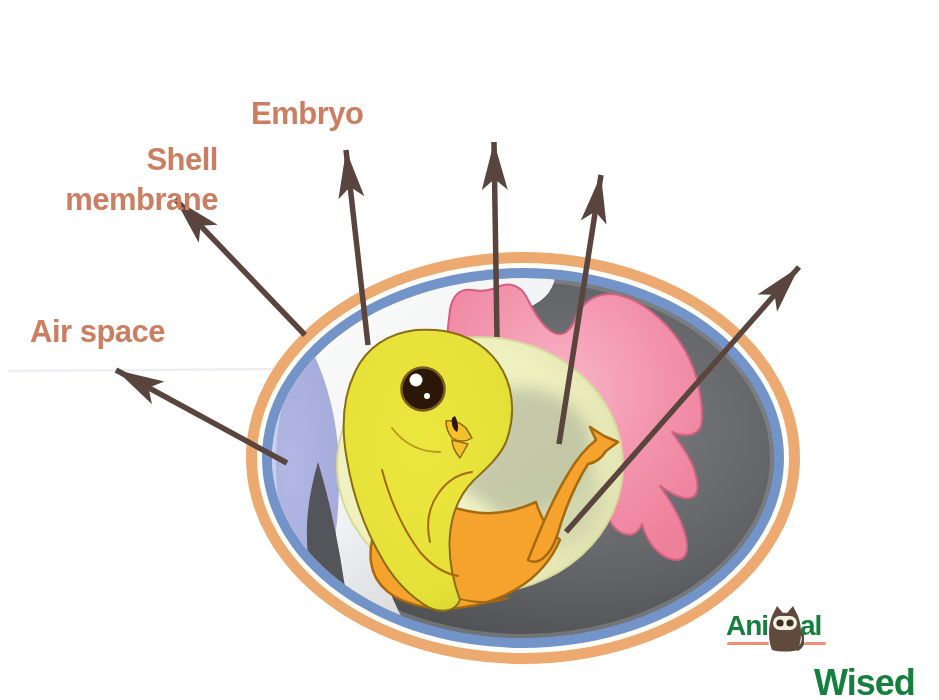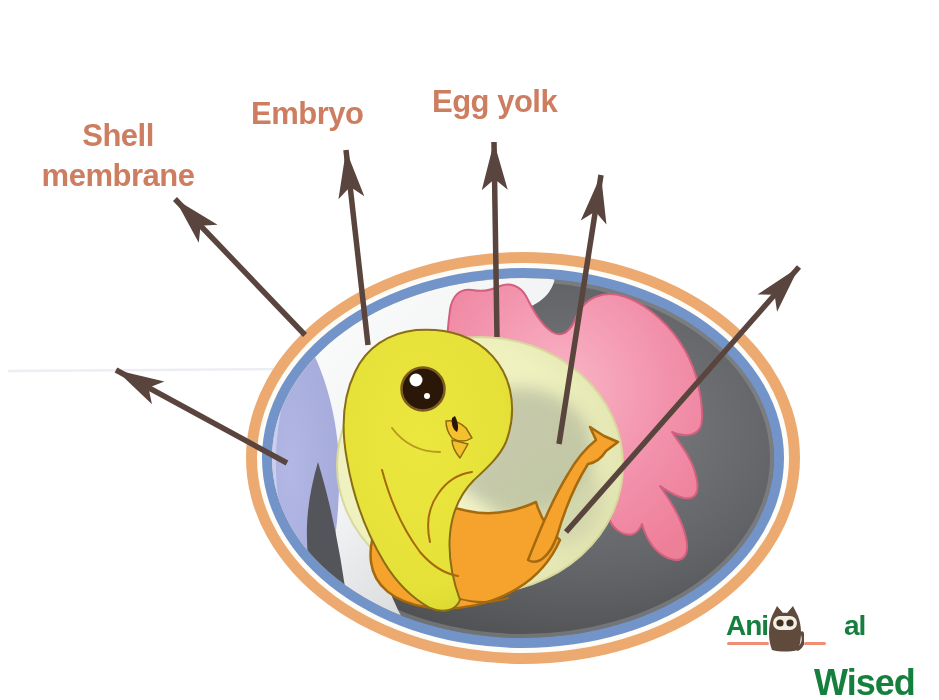--- a/index.html
+++ b/index.html
@@ -5,26 +5,26 @@
   html,body { margin:0; padding:0; background:#ffffff; }
   #stage {
     position:relative; width:939px; height:700px; background:#ffffff;
     overflow:hidden; font-family:"Liberation Sans", sans-serif;
   }
   #egg-svg { position:absolute; left:0; top:0; }
   .part-label {
     position:absolute; color:#cd7d60; font-weight:700; font-size:31px;
     line-height:40px; white-space:nowrap; letter-spacing:-0.5px;
   }
-  .part-label.wrap { white-space:normal; text-align:center; }
+  .part-label.wrap { white-space:normal; text-align:right;margin-top:24px; }
   
   .logo { position:absolute; left:726px; top:608px; width:190px; height:60px; color:#15803d; }
   .logo-txt { position:absolute; font-weight:700; font-size:28px; letter-spacing:-1px; }
   .logo-ani   { left:0;   top:2px; }
-  .logo-al    { left:74px; top:2px;margin-left:44px; }
+  .logo-al    { left:74px; top:2px; }
   .logo-wised { left:88px; top:10px; font-size:36px;margin-top:44px; }
   .logo-underline { position:absolute; height:3px; background:#ef8e74; border-radius:2px; top:34px; }
   .logo-u1 { left:1px;  width:42px; }
   .logo-u2 { left:78px; width:22px; }
   .logo-owl { position:absolute; left:40px; top:-6px; }
 </style>
 </head>
 <body>
 
 <div id="stage">
@@ -193,21 +193,21 @@
       <line x1="368" y1="345" x2="346" y2="150" marker-end="url(#ah)"></line>
       <line x1="497" y1="337" x2="494" y2="142" marker-end="url(#ah)"></line>
       <line x1="559" y1="444" x2="601" y2="175" marker-end="url(#ah)"></line>
       <line x1="566" y1="532" x2="799" y2="267" marker-end="url(#ah)"></line>
       <line x1="287" y1="463" x2="116" y2="370" marker-end="url(#ah)"></line>
     </g>
   </svg>
 
   <div class="part-label wrap" style="left:18px; top:116px; width:200px;">Shell membrane</div>
   <div class="part-label" style="left:251px; top:94px;">Embryo</div>
-  <div class="part-label" style="left:432px; top:82px;">Egg yolk</div>
+  <div class="part-label" style="left:30px; top:312px;">Air space</div>
 
   <div class="logo">
     <div class="logo-underline logo-u1"></div>
     <div class="logo-underline logo-u2"></div>
     <span class="logo-txt logo-ani">Ani</span>
     <svg class="logo-owl" width="38" height="50" viewBox="0 0 38 50">
       <path d="M 6,48 C 2,38 2,24 6,14 L 11,4 L 17,11 C 18.3,10.6 19.7,10.6 21,11 L 27,4 L 32,14
                C 36,24 36,38 32,48 C 24,50 14,50 6,48 Z" fill="#5f4a3c"></path>
       <rect x="7" y="14" width="24" height="14" rx="7" fill="#f3efe7"></rect>
       <circle cx="14" cy="21" r="3.6" fill="#42301f"></circle>

